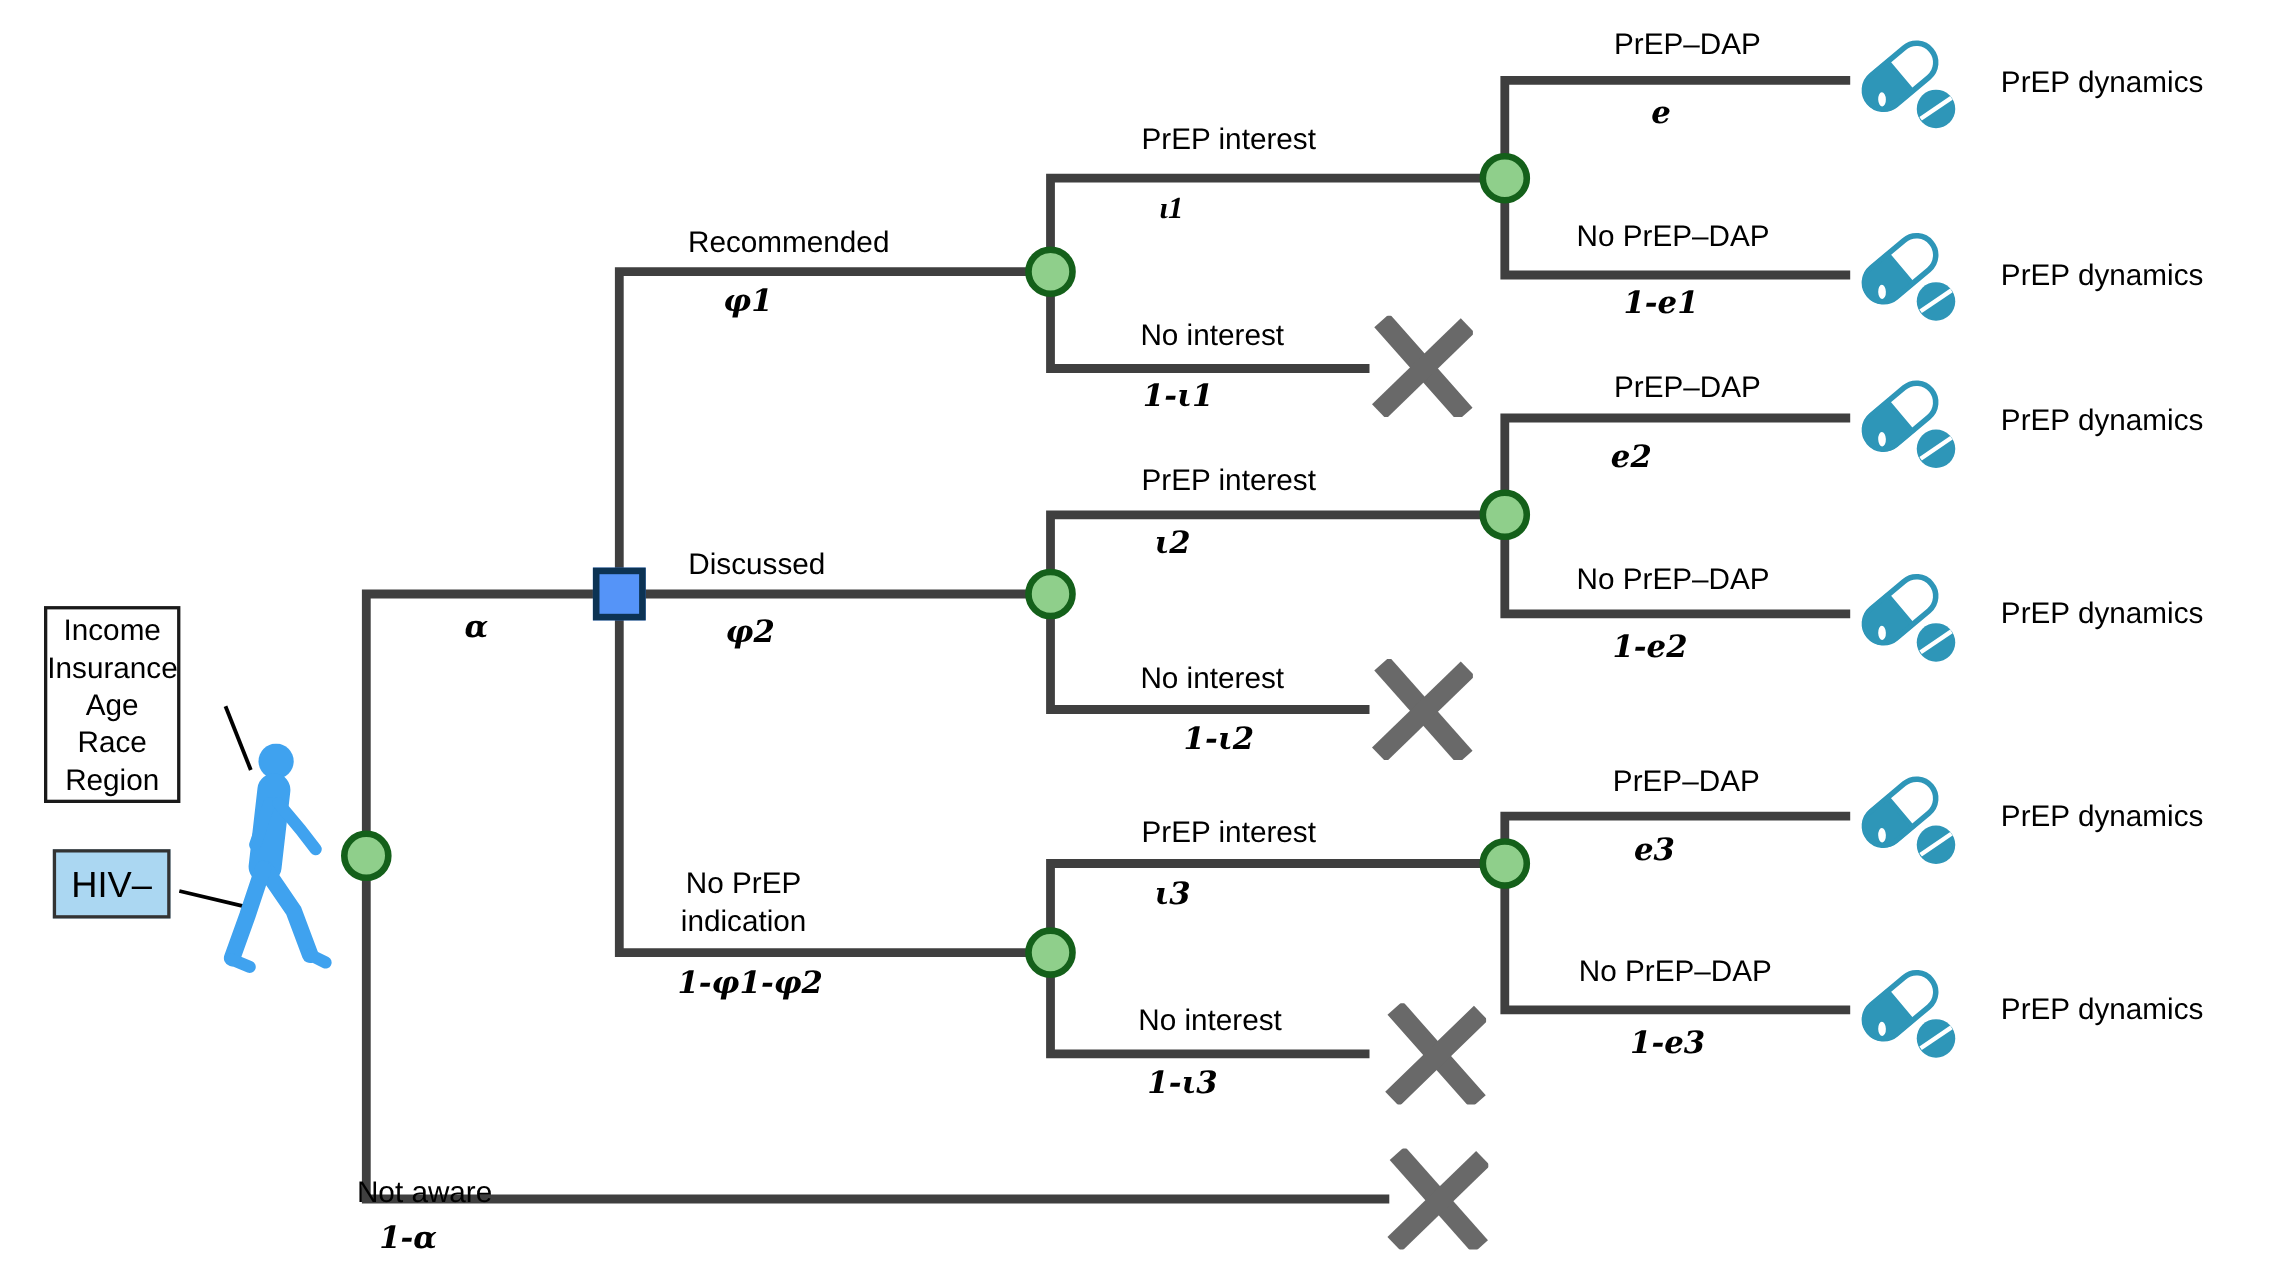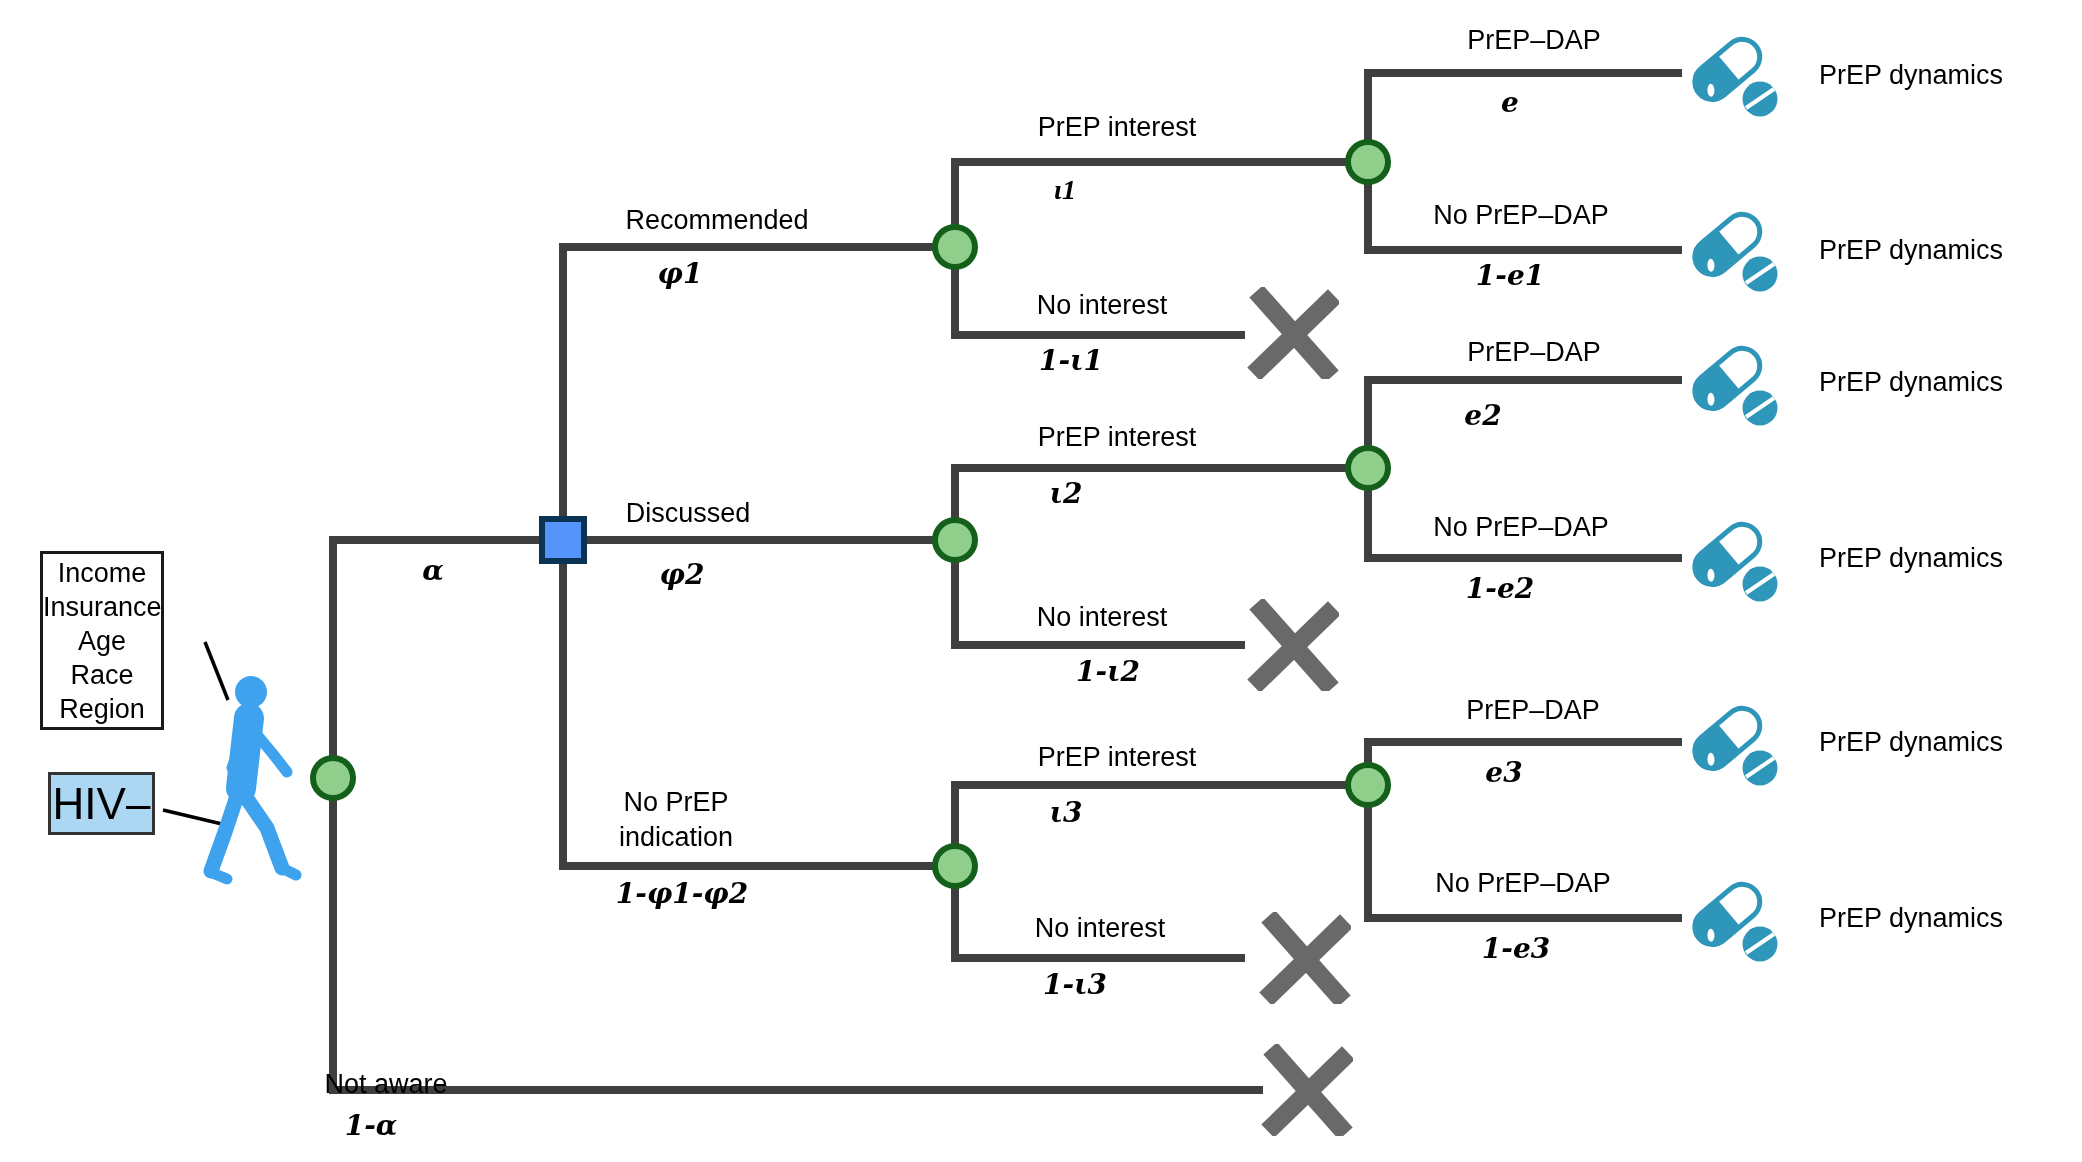--- a/index.html
+++ b/index.html
@@ -31,21 +31,21 @@
   .abox {
     position:absolute; box-sizing:border-box; background:#fff;
     border:3px solid #1a1a1a; left:40px; top:523px; width:124px; height:179px;
     display:flex; flex-direction:column; justify-content:center;
     font-size:27px; text-align:center; line-height:34px; color:#000;margin-top:28px;
   }
   .hbox {
     position:absolute; box-sizing:border-box; background:#ABD7F2;
     border:3px solid #333; left:48px; top:772px; width:107px; height:63px;
     display:flex; align-items:center; justify-content:center;
-    font-size:44px; color:#000;
+    font-size:33px; color:#000;
   }
   .icon { position:absolute; transform:translate(-50%,-50%); }
 </style>
 </head>
 <body>
 
 <div id="canvas">
 
   <svg class="wires" width="2082" height="1162">
     <g fill="none" stroke="#3F3F3F" stroke-width="8">

